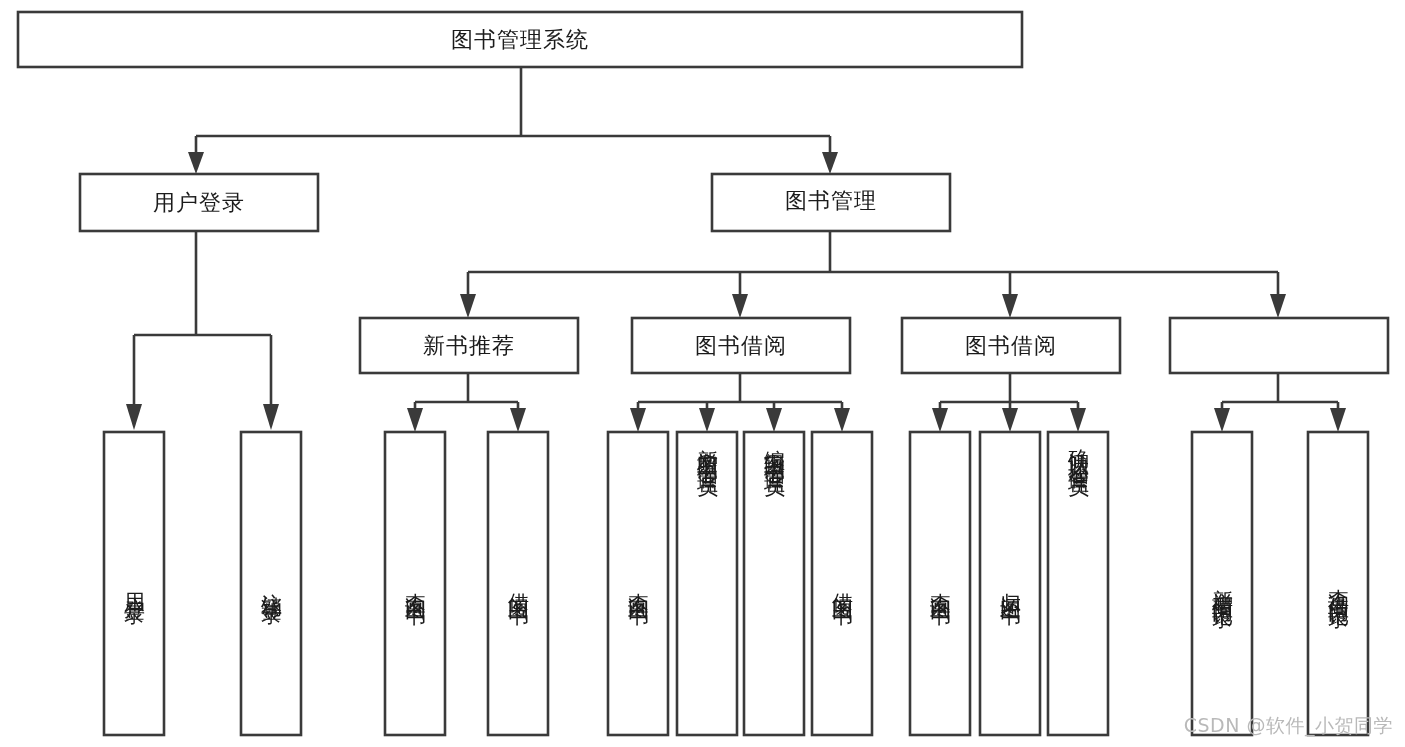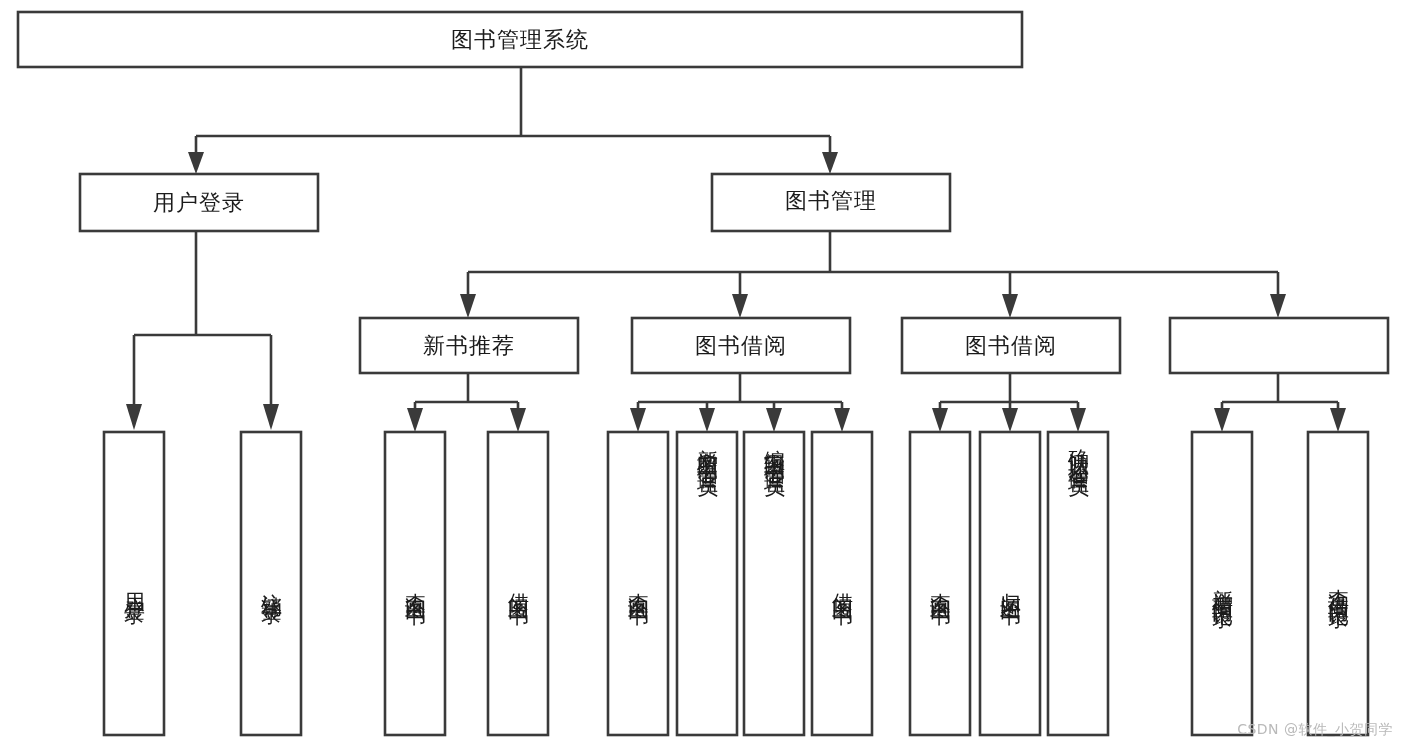--- a/index.html
+++ b/index.html
@@ -74,21 +74,21 @@
     font-size: 22px;
     color: #1b1b1b;
     letter-spacing: 1px;
     white-space: nowrap;
   }
   #watermark {
     position: absolute;
     right: 12px;
     bottom: 8px;
     font-family: "DejaVu Sans", "Liberation Sans", sans-serif;
-    font-size: 14px;
+    font-size: 19px;
     color: #b9b9b9;
     letter-spacing: 0.5px;
     white-space: nowrap;
     user-select: none;
   }
 </style>
 </head>
 <body>
 
 <div id="diagram-root">

